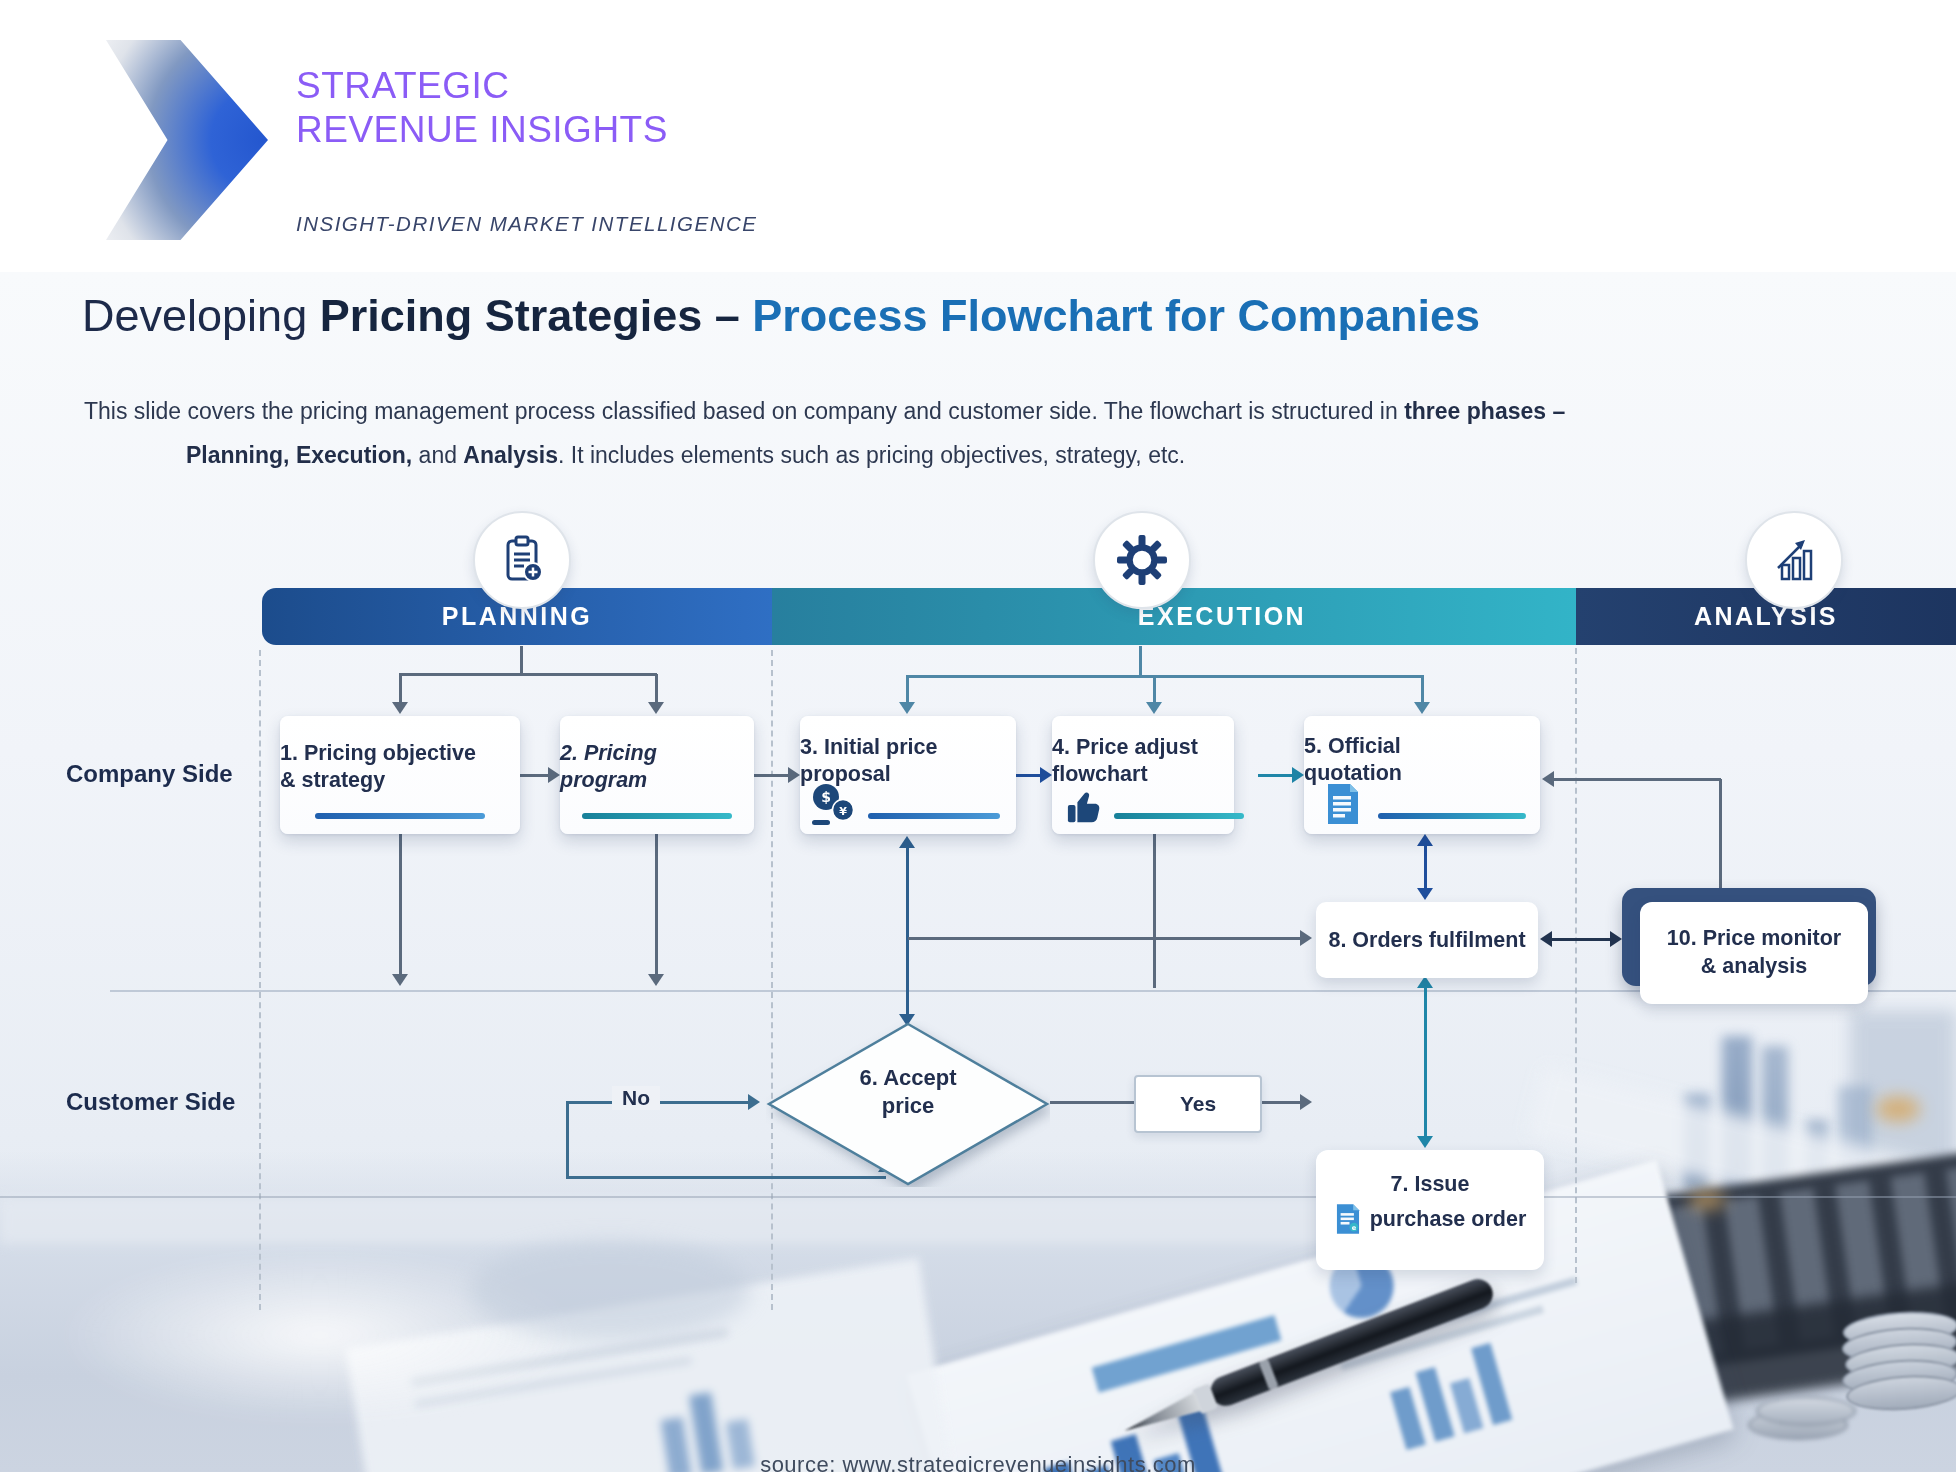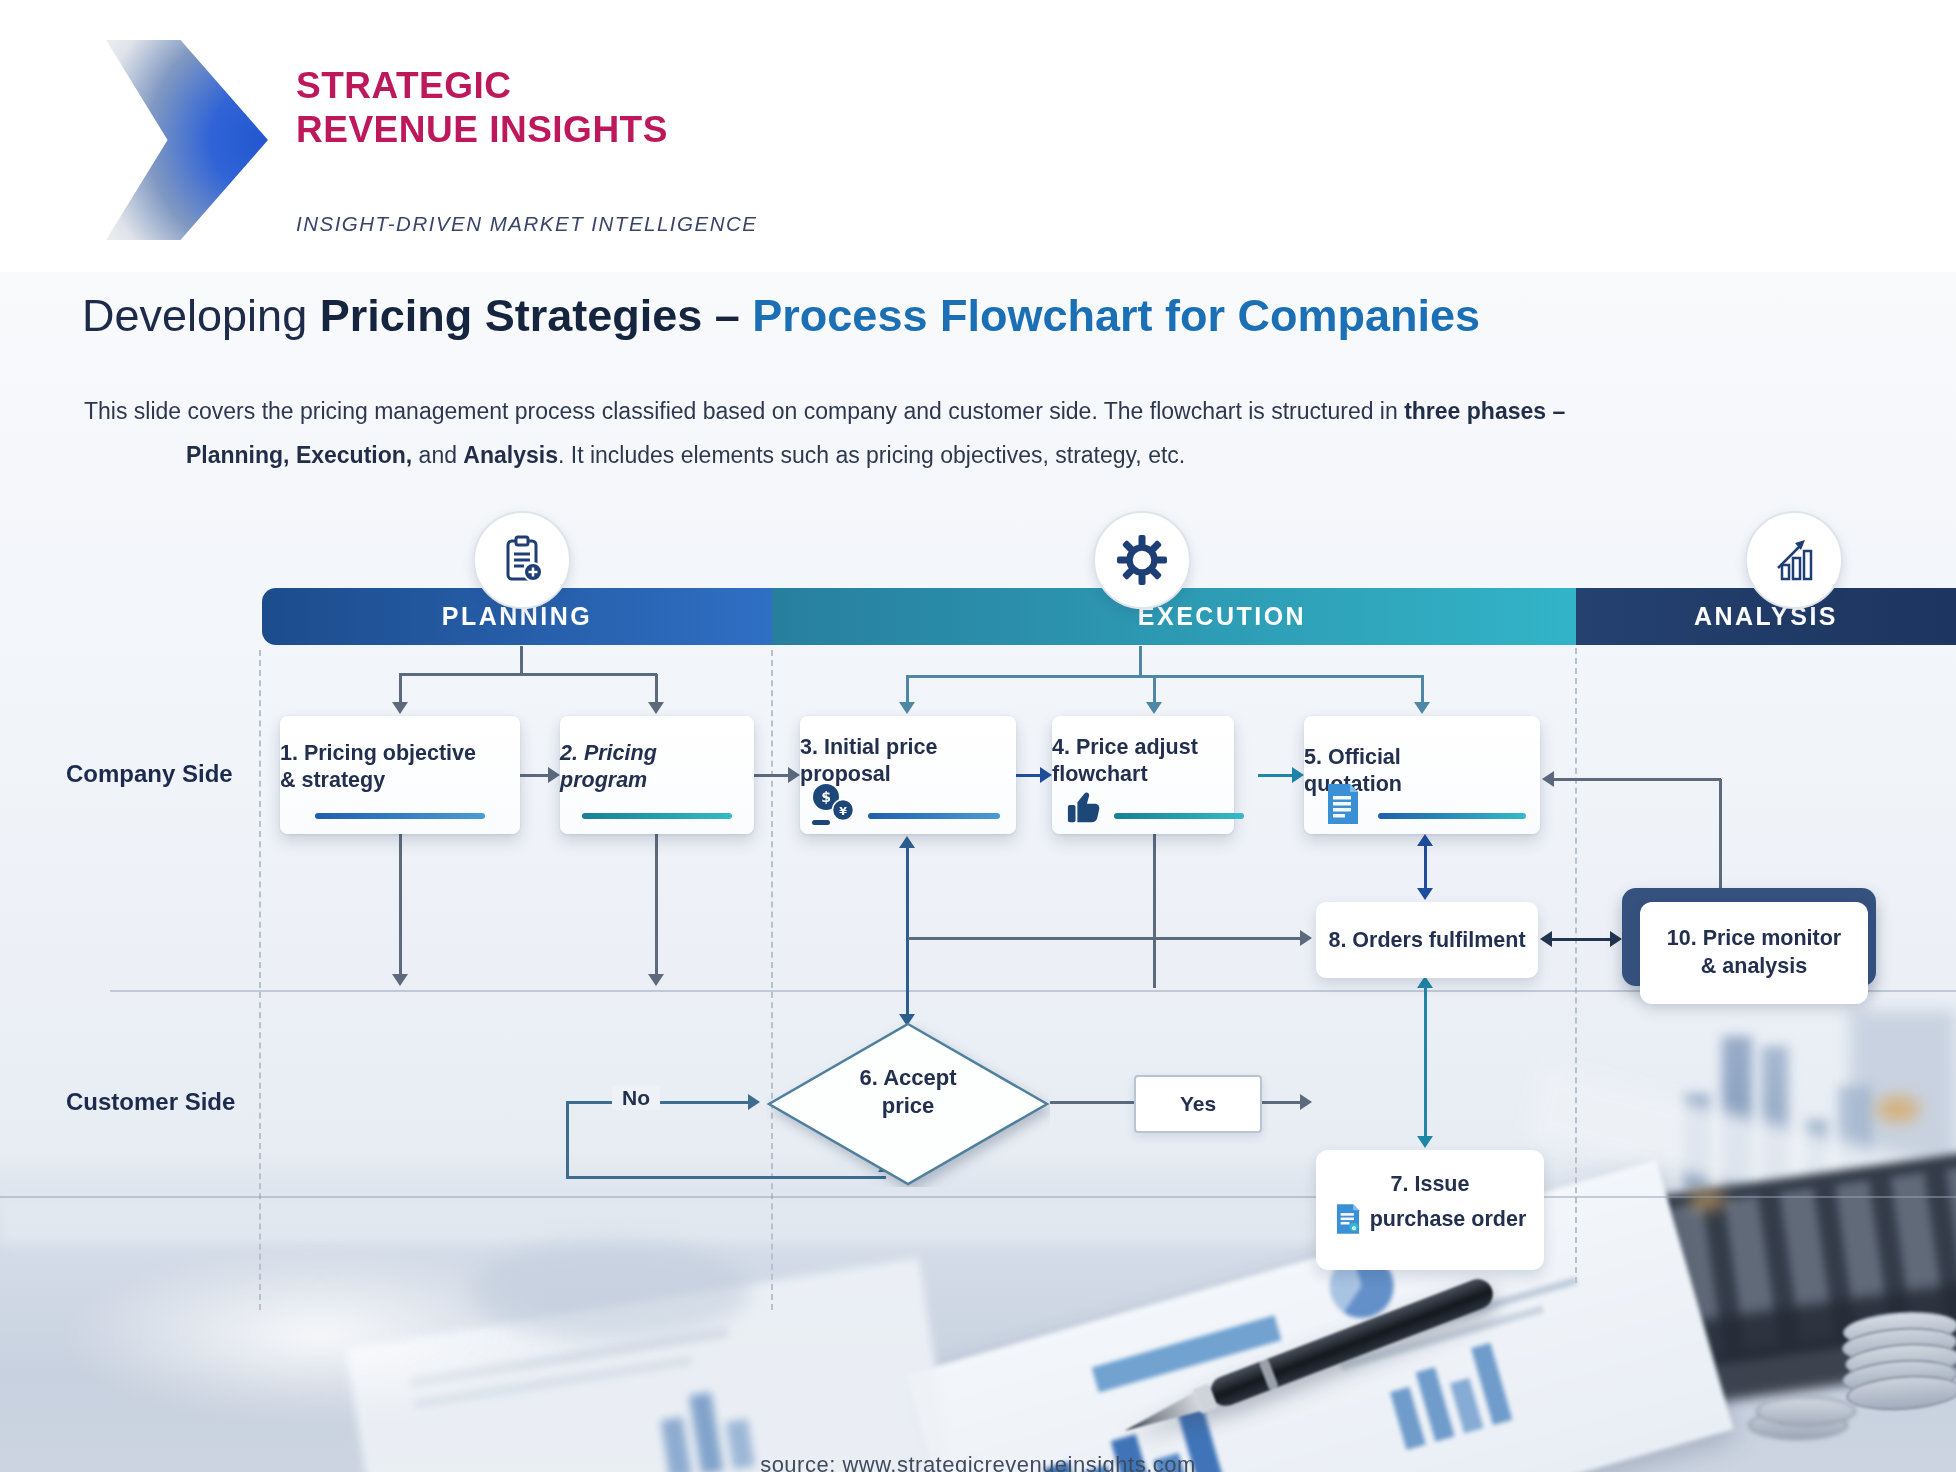--- a/index.html
+++ b/index.html
@@ -8,21 +8,21 @@
   .abs{position:absolute;}
 
   
   .slide-bg{left:0;top:272px;width:1956px;height:1200px;
     background:linear-gradient(180deg,#f8fafc 0%,#f1f4f9 40%,#e8edf4 72%,#dde4ee 100%);}
 
   
   .logo-chev{left:106px;top:40px;width:162px;height:200px;
     clip-path:polygon(0 0,46% 0,100% 50%,46% 100%,0 100%,38% 50%);
     background:radial-gradient(circle at 97% 50%, #2457cf 0%, #2f63d6 28%, #8199c2 62%, #dfe3ea 88%, #eceef2 100%);}
-  .logo-t{font-weight:bold;font-size:37px;letter-spacing:.5px;color:#be185d;line-height:44px;text-align:right;}
+  .logo-t{font-weight:normal;font-size:37px;letter-spacing:.5px;color:#8b5cf6;line-height:44px;text-align:right;}
   .logo-tag{font-size:20.5px;letter-spacing:1.5px;color:#38456a;font-style:italic;}
 
   
   .title{left:82px;top:290px;font-size:45px;white-space:nowrap;}
   .title .t1{font-weight:400;color:#1d2a4a;}
   .title .t2{font-weight:bold;color:#16253f;}
   .title .t3{font-weight:bold;color:var(--title-blue,#1a6fb5);}
   .sub{font-size:23px;color:#2d3850;white-space:nowrap;}
   .sub b{color:#222e49;}
 
@@ -326,21 +326,21 @@
         <div>4. Price adjust</div>
         <div>flowchart</div>
       </div>
     <svg class="abs" style="left:14px;bottom:8px;" width="38" height="38" viewBox="0 0 40 40">
       <rect x="2" y="18" width="8" height="18" rx="2" fill="#1d4779"></rect>
       <path d="M12 36 h15 c3 0 5.5 -2 6 -5 l2 -9 c0.6 -3 -1.6 -5.5 -4.5 -5.5 h-8.5 l2.3 -8.2 c0.8 -3 -2.8 -5 -4.8 -2.6 l-7.5 9.3 z" fill="#1d4779"></path>
     </svg>
     <div class="ul ul-teal" style="left:62px;width:130px;"></div>
   </div>
   <div class="abs node" style="left:1304px;top:716px;width:236px;height:118px;">
-    <div style="padding-top:28px;">
+    <div style="padding-top:17px;">
         <div>5. Official</div>
         <div>quotation</div>
       </div>
     <svg class="abs" style="left:20px;bottom:8px;" width="38" height="44" viewBox="0 0 38 44">
       <polygon points="4,2 26,2 34,10 34,42 4,42" fill="#3b8fd4"></polygon>
       <polygon points="26,2 26,10 34,10" fill="#7fc0e8"></polygon>
       <rect x="9" y="14" width="18" height="3.5" fill="#ffffff" opacity=".95"></rect>
       <rect x="9" y="20" width="18" height="3.5" fill="#ffffff" opacity=".95"></rect>
       <rect x="9" y="26" width="18" height="3.5" fill="#ffffff" opacity=".95"></rect>
       <rect x="9" y="32" width="12" height="3.5" fill="#ffffff" opacity=".95"></rect>

